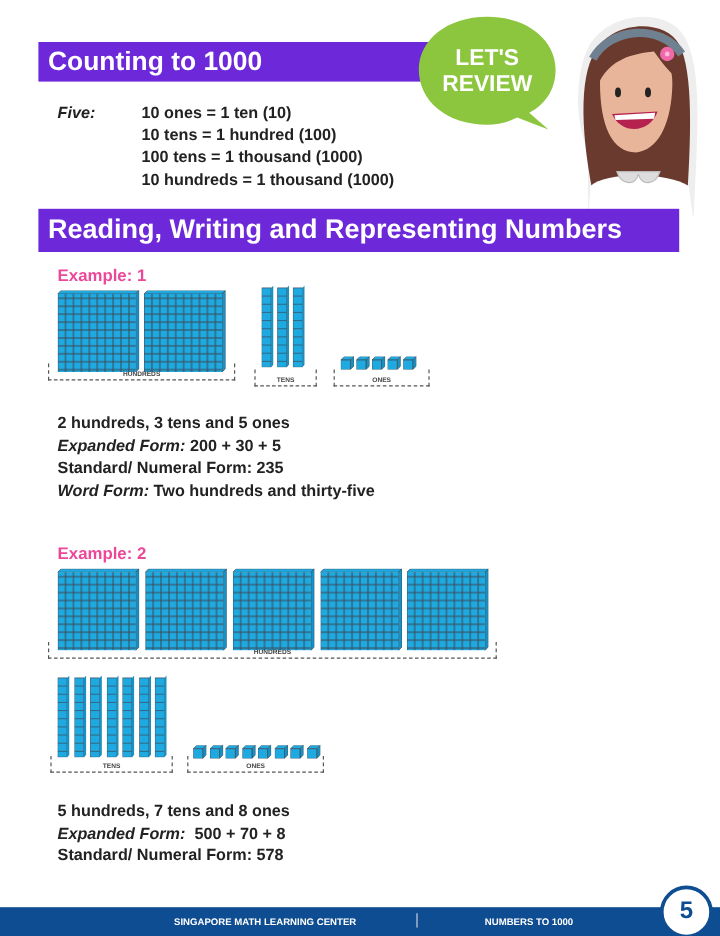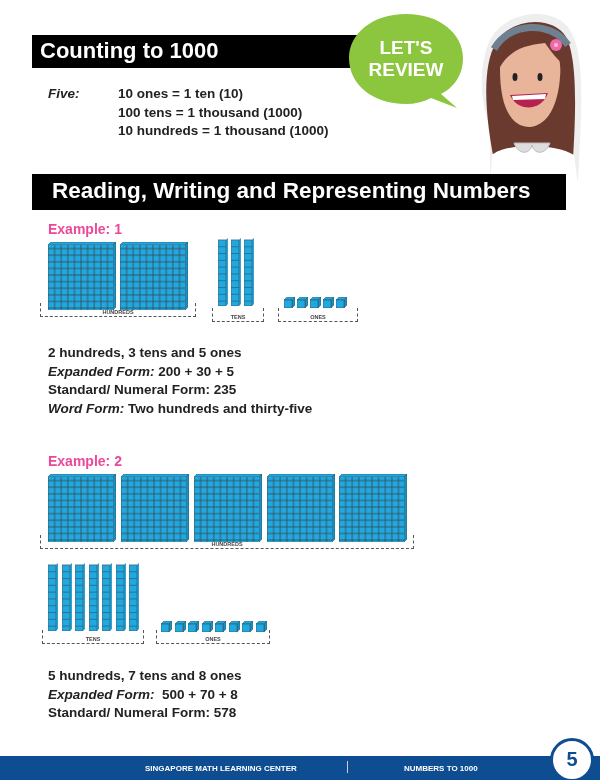--- a/index.html
+++ b/index.html
@@ -1,20 +1,20 @@
 <!DOCTYPE html>
 <html><head>
 <meta charset="utf-8">
 <style>
   * { box-sizing: border-box; margin: 0; padding: 0; }
   body { width: 600px; height: 780px; background: #fff; position: relative; overflow: hidden;
          font-family: "Liberation Sans", sans-serif; color: #222; }
-  .banner { position: absolute; background: #000000; color: #fff; font-weight: bold; }
+  .banner { position: absolute; background: #6d28d9; color: #fff; font-weight: bold; }
   .banner1 { left: 32px; top: 35px; width: 420px; height: 33px; font-size: 22px; padding: 3px 0 0 8px; }
-  .banner2 { left: 32px; top: 174px; width: 534px; height: 36px; font-size: 22.5px; padding: 4px 0 0 20px; }
+  .banner2 { left: 32px; top: 174px; width: 534px; height: 36px; font-size: 22.5px; padding: 4px 0 0 8px; }
   .note { position: absolute; left: 48px; top: 85px; font-size: 13.5px; font-weight: bold; line-height: 18.5px; }
   .note-label { position: absolute; left: 0; top: 0; font-style: italic; }
   .note-lines { position: absolute; left: 70px; top: 0; white-space: nowrap; }
   .bubble { position: absolute; left: 345px; top: 10px; width: 122px; height: 100px; }
   .girl { position: absolute; left: 470px; top: 5px; width: 120px; height: 180px; }
   .example-label { position: absolute; left: 48px; font-size: 14px; font-weight: bold; color: #ec4899; }
   .group { position: absolute; }
   .bracket { position: absolute; border: 1.5px dashed #555; border-top: none; height: 14px; }
   .bracket-label { position: absolute; font-size: 5.5px; font-weight: bold; color: #444; width: 100%; text-align: center; bottom: 1px; }
   .flat { position: absolute; width: 68px; height: 68px; }
@@ -43,20 +43,21 @@
 </svg>
 
 <div class="banner banner1">
   <span>Counting to 1000</span>
 </div>
 
 <div class="note">
   <span class="note-label">Five:</span>
   <div class="note-lines">
     <div>10 ones = 1 ten (10)</div>
+    <div>10 tens = 1 hundred (100)</div>
     <div>100 tens = 1 thousand (1000)</div>
     <div>10 hundreds = 1 thousand (1000)</div>
   </div>
 </div>
 
 <svg class="bubble" viewBox="0 0 122 100">
   <path d="M61 4 C95 4 118 24 118 48 C118 66 108 78 96 84 L112 98 L86 88 C78 92 70 94 61 94 C27 94 4 74 4 48 C4 24 27 4 61 4 Z" fill="#8cc63f"></path>
   <text x="61" y="44" text-anchor="middle" fill="#fff" font-family="Liberation Sans, sans-serif" font-weight="bold" font-size="19">LET'S</text>
   <text x="61" y="66" text-anchor="middle" fill="#fff" font-family="Liberation Sans, sans-serif" font-weight="bold" font-size="19">REVIEW</text>
 </svg>

